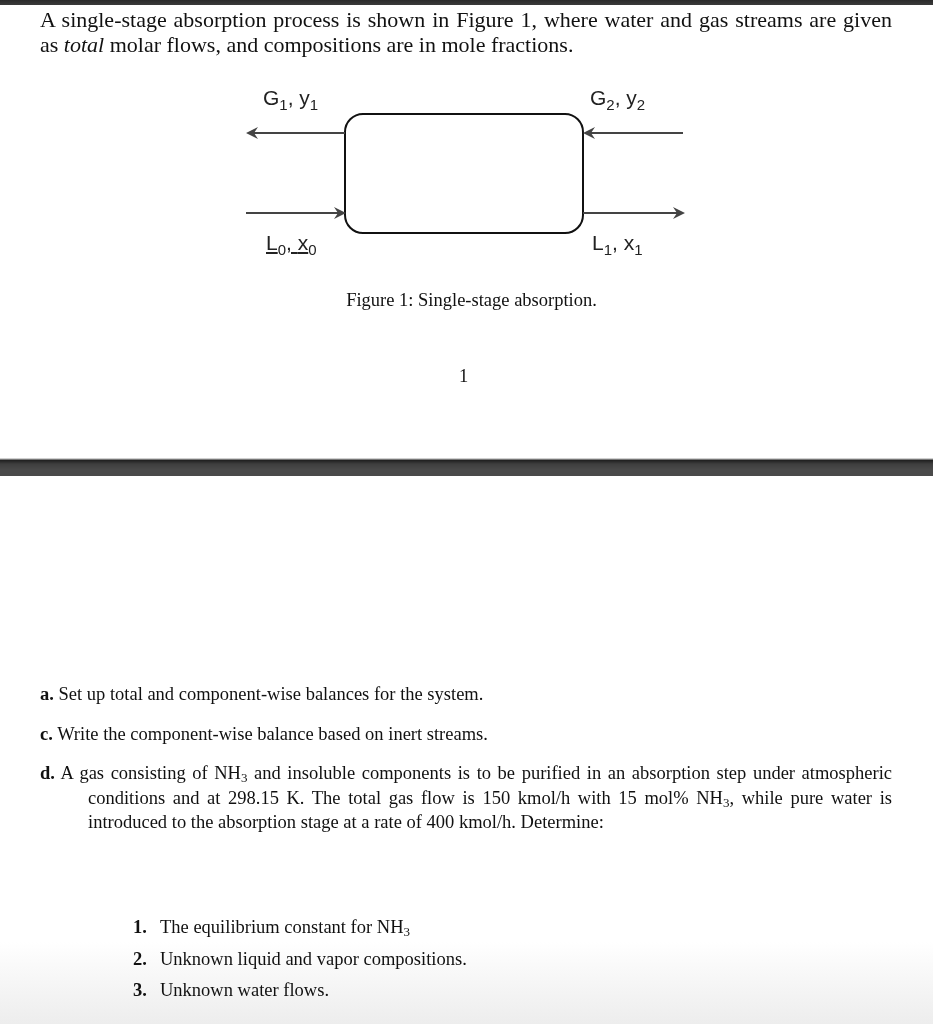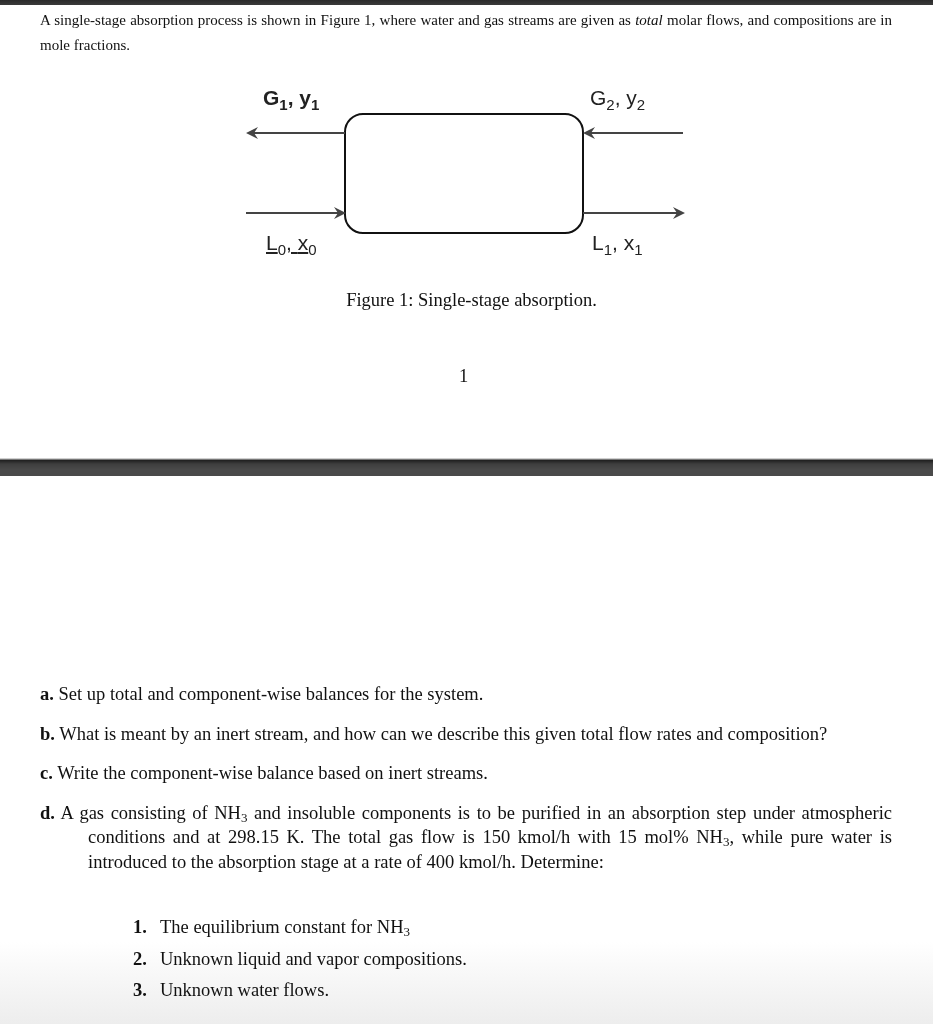--- a/index.html
+++ b/index.html
@@ -34,21 +34,21 @@
     .page-gap {
       position: absolute;
       left: 0; top: 458px;
       width: 933px; height: 18px;
       background: linear-gradient(#cfcfcf 0px, #cfcfcf 1px, #1e1e1e 2px, #3e3e3e 6px, #4a4a4a 12px, #4a4a4a 18px);
     }
     .intro {
       position: absolute;
       left: 40px; top: 8px;
       width: 852px;
-      font-size: 15px;
+      font-size: 22px;
       line-height: 24.5px;
       text-align: justify;
       text-align-last: left;
     }
     .intro em { font-style: italic; }
 
     .diagram {
       position: absolute;
       left: 0; top: 0;
       width: 933px; height: 300px;
@@ -137,36 +137,35 @@
 
     <line x1="345" y1="133" x2="248" y2="133" stroke="#444" stroke-width="2" marker-end="url(#ah)"></line>
 
     <line x1="683" y1="133" x2="585" y2="133" stroke="#444" stroke-width="2" marker-end="url(#ah)"></line>
 
     <line x1="246" y1="213" x2="344" y2="213" stroke="#444" stroke-width="2" marker-end="url(#ah)"></line>
 
     <line x1="583" y1="213" x2="683" y2="213" stroke="#444" stroke-width="2" marker-end="url(#ah)"></line>
   </svg>
 
-  <div class="stream-label" style="left:263px; top:86px;font-weight:bold;"><span>G</span><sub>1</sub><span>, </span><span>y</span><sub>1</sub></div>
+  <div class="stream-label" style="left:263px; top:86px;"><span>G</span><sub>1</sub><span>, </span><span>y</span><sub>1</sub></div>
 
   <div class="stream-label" style="left:590px; top:86px;"><span>G</span><sub>2</sub><span>, </span><span>y</span><sub>2</sub></div>
 
   <div class="stream-label" style="left:266px; top:231px;text-decoration:underline;"><span>L</span><sub>0</sub><span>, </span><span>x</span><sub>0</sub></div>
 
   <div class="stream-label" style="left:592px; top:231px;"><span>L</span><sub>1</sub><span>, </span><span>x</span><sub>1</sub></div>
 </div>
 
 <div class="caption"><span>Figure 1: Single-stage absorption.</span></div>
 
 <div class="page-number"><span>1</span></div>
 
 <div class="questions">
   <div class="q q-a"><span class="q-letter">a.</span> <span>Set up total and component-wise balances for the system.</span></div>
-  <div class="q q-b"><span class="q-letter">b.</span> <span>What is meant by an inert stream, and how can we describe this given total flow rates and composition?</span></div>
   <div class="q q-c"><span class="q-letter">c.</span> <span>Write the component-wise balance based on inert streams.</span></div>
   <div class="q q-d"><span class="q-letter">d.</span> <span>A gas consisting of NH</span><sub>3</sub><span> and insoluble components is to be purified in an absorption step under atmospheric conditions and at 298.15 K. The total gas flow is 150 kmol/h with 15 mol% NH</span><sub>3</sub><span>, while pure water is introduced to the absorption stage at a rate of 400 kmol/h. Determine:</span></div>
 </div>
 
 <div class="sublist">
   <div class="sub-item"><span class="num">1.</span><span>The equilibrium constant for NH</span><sub>3</sub></div>
   <div class="sub-item"><span class="num">2.</span><span>Unknown liquid and vapor compositions.</span></div>
   <div class="sub-item"><span class="num">3.</span><span>Unknown water flows.</span></div>
 </div>
 

